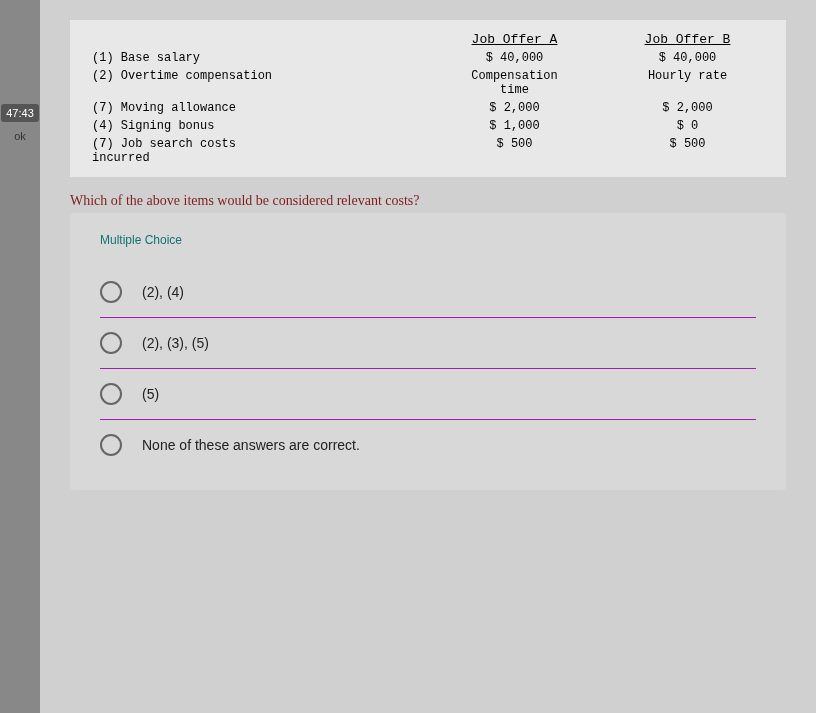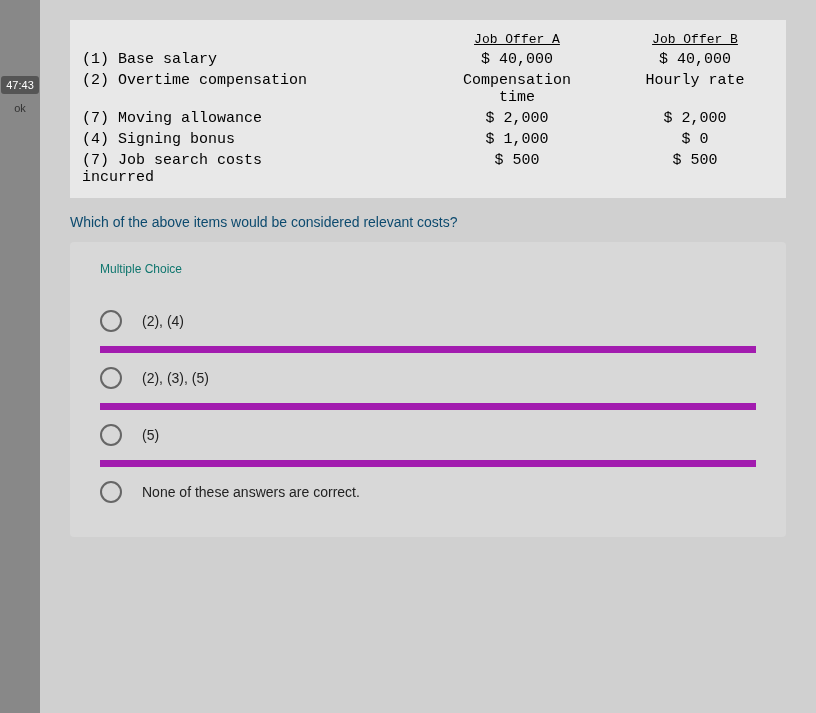--- a/index.html
+++ b/index.html
@@ -15,21 +15,21 @@
     .sidebar {
       position: absolute;
       left: 0;
       top: 0;
       width: 40px;
       height: 713px;
       background: #888;
       display: flex;
       flex-direction: column;
       align-items: center;
-      padding-top: 76px;
+      padding-top: 104px;
       gap: 8px;
     }
 
     .timer-badge {
       background: #555;
       color: #fff;
       font-size: 11px;
       padding: 3px 5px;
       border-radius: 3px;
       font-family: Arial, sans-serif;
@@ -41,83 +41,83 @@
       font-family: Arial, sans-serif;
     }
 
     .main-content {
       margin-left: 40px;
       padding: 20px 30px;
     }
 
     .table-section {
       background: #e8e8e8;
-      padding: 10px 2px;
+      padding: 10px 12px;
       margin-bottom: 16px;
     }
 
     table {
       width: 100%;
       border-collapse: collapse;
     }
 
     table th {
       text-align: center;
       font-weight: normal;
       font-size: 13px;
       padding: 2px 10px;
       vertical-align: top;
       text-decoration: underline;
     }
 
     table td {
-      font-size: 15px;
+      font-size: 12px;
       padding: 2px 10px;
       vertical-align: top;
     }
 
     .col-label {
       width: 50%;
     }
 
     .col-a {
       width: 25%;
       text-align: center;
     }
 
     .col-b {
       width: 25%;
       text-align: center;
     }
 
     .question-text {
-      font-family: Liberation Sans, sans-serif;
+      font-family: Liberation Serif, serif;
       font-size: 14px;
-      margin-bottom: 12px;
-      color: #0c4a6e;
+      margin-bottom: 4px;
+      color: #7f1d1d;
     }
 
     .answer-box {
       background: #d8d8d8;
       border-radius: 4px;
       padding: 20px 30px;
     }
 
     .multiple-choice-label {
       font-family: Arial, sans-serif;
       font-size: 12px;
       color: #0f766e;
       margin-bottom: 20px;
     }
 
     .choice-row {
       display: flex;
       align-items: center;
       padding: 14px 0;
-      border-bottom: 7px solid #a21caf;
+      border-bottom: 1px solid #a21caf;
       cursor: pointer;
     }
 
     .choice-row:last-child {
       border-bottom: none;
     }
 
     .radio-circle {
       width: 22px;
       height: 22px;

